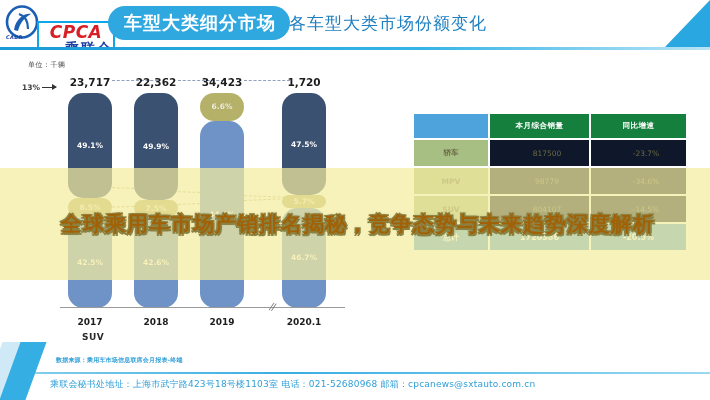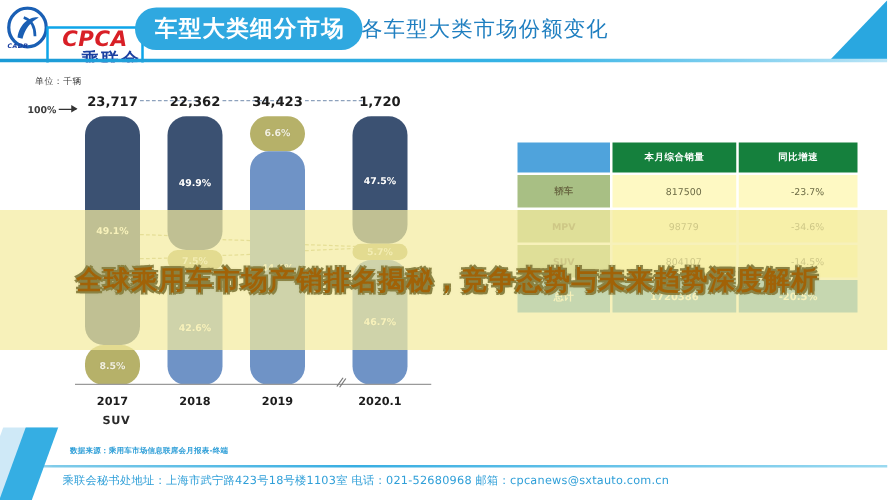--- a/index.html
+++ b/index.html
@@ -273,21 +273,21 @@
     text-align: center;
     font-size: 7.5px;
     color: #6b6a44;
   }
   td.rowhead {
     background: #a8bf84;
     color: #f4f4e8;
     font-weight: bold;
     font-size: 8px;
   }
-  td.cell { background: #fef9c3; padding-left: 16px; }
+  td.cell { background: #0f172a; padding-left: 16px; }
   tr.total-row td {
     background: #4fa3dc;
     color: #ffffff;
     font-weight: bold;
     font-size: 8px;
   }
   col.c1 { width: 74px; }
   col.c2 { width: 99px; }
   col.c3 { width: 95px; }
 
@@ -387,21 +387,21 @@
 
     <div class="title-pill">车型大类细分市场</div>
     <div class="title-sub">各车型大类市场份额变化</div>
     <div class="corner-wedge"></div>
     <div class="header-rule"></div>
   </div>
 
   <div class="chart-area">
     <div class="unit-label">单位：千辆</div>
     <div class="axis-100">
-      <span>100%</span>
+      <span>13%</span>
       <span class="axis-arrow"></span>
     </div>
 
     <div class="plot">
 
       <div class="cat-label cat-car">轿车</div>
       <div class="cat-label cat-mpv">MPV</div>
       <div class="cat-label cat-suv">SUV</div>
 
       <div class="connector-dark" style="left:52px; top:0px;  width:46px;"></div>
@@ -413,20 +413,21 @@
       <div class="connector" style="left:184px; top:116px; width:46px; transform:rotate(2deg);"></div>
 
       <div class="connector" style="left:52px;  top:126px; width:46px; transform:rotate(-1.2deg);"></div>
       <div class="connector" style="left:118px; top:123px; width:46px; transform:rotate(-2.2deg);"></div>
       <div class="connector" style="left:184px; top:119px; width:46px; transform:rotate(-2.6deg);"></div>
 
       <div class="bar-col" style="left:8px;">
         <div class="bar-total">23,717</div>
         <div class="seg seg-car" style="flex:49.1">49.1%</div>
         <div class="seg seg-mpv" style="flex:8.5">8.5%</div>
+        <div class="seg seg-suv" style="flex:42.5">42.5%</div>
         <div class="bar-xlabel">2017</div>
       </div>
 
       <div class="bar-col" style="left:74px;">
         <div class="bar-total">22,362</div>
         <div class="seg seg-car" style="flex:49.9">49.9%</div>
         <div class="seg seg-mpv" style="flex:7.5">7.5%</div>
         <div class="seg seg-suv" style="flex:42.6">42.6%</div>
         <div class="bar-xlabel">2018</div>
       </div>

